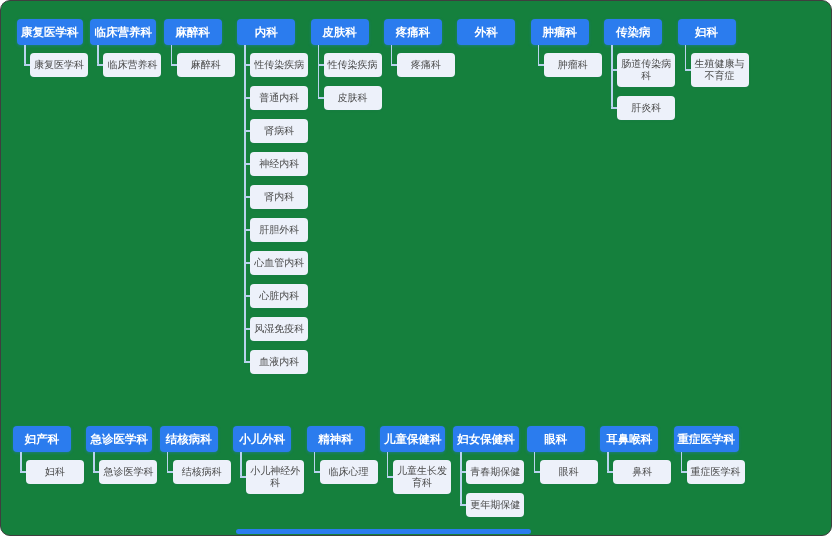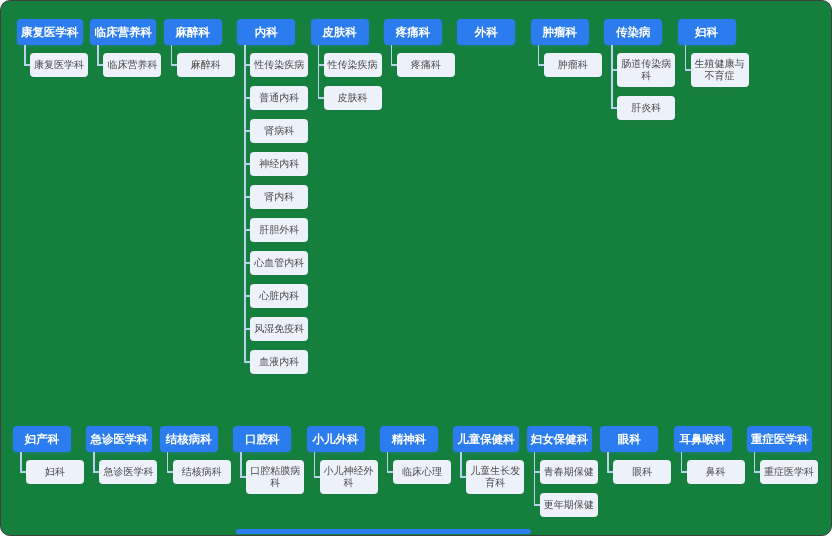--- a/index.html
+++ b/index.html
@@ -103,24 +103,20 @@
           <div class="kid">妇科</div>
         </div></div>
       <div class="col"><div class="parent">急诊医学科</div><div class="kids">
           <i class="trunk" style="height: 20px;"></i>
           <div class="kid">急诊医学科</div>
         </div></div>
       <div class="col"><div class="parent">结核病科</div><div class="kids">
           <i class="trunk" style="height: 20px;"></i>
           <div class="kid">结核病科</div>
         </div></div>
-      <div class="col"><div class="parent">口腔科</div><div class="kids">
-          <i class="trunk" style="height: 25px;"></i>
-          <div class="kid">口腔粘膜病科</div>
-        </div></div>
       <div class="col"><div class="parent">小儿外科</div><div class="kids">
           <i class="trunk" style="height: 25px;"></i>
           <div class="kid">小儿神经外科</div>
         </div></div>
       <div class="col"><div class="parent">精神科</div><div class="kids">
           <i class="trunk" style="height: 20px;"></i>
           <div class="kid">临床心理</div>
         </div></div>
       <div class="col"><div class="parent">儿童保健科</div><div class="kids">
           <i class="trunk" style="height: 25px;"></i>

